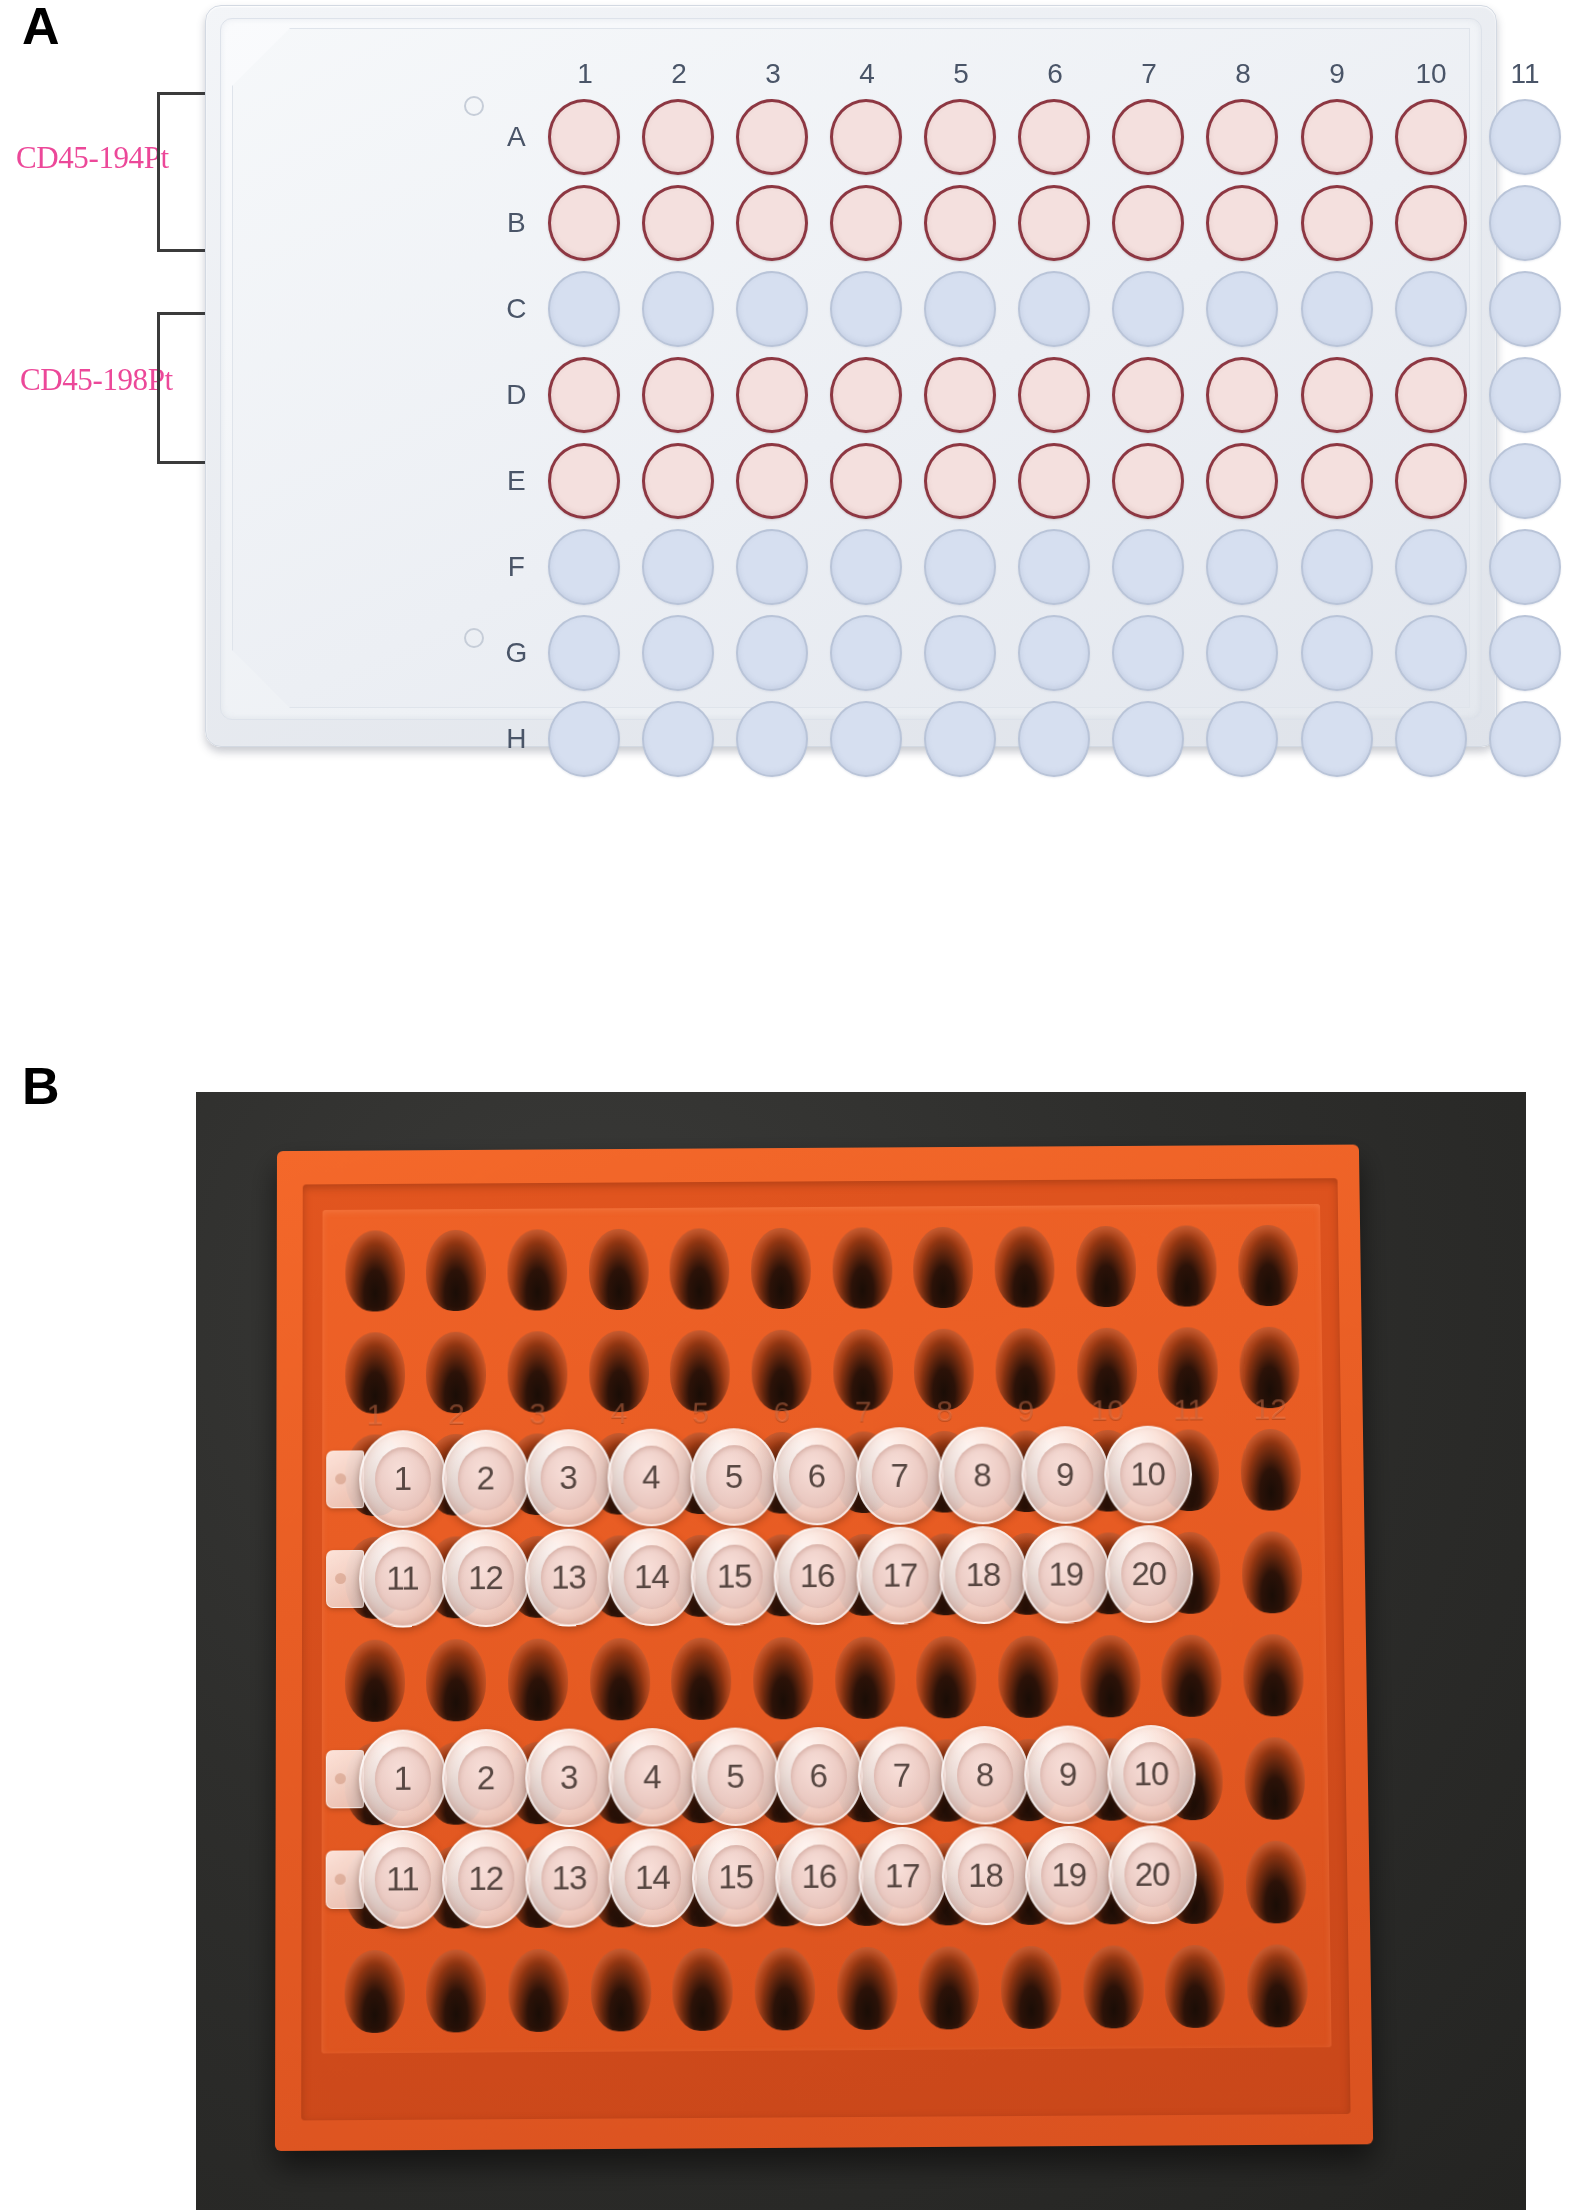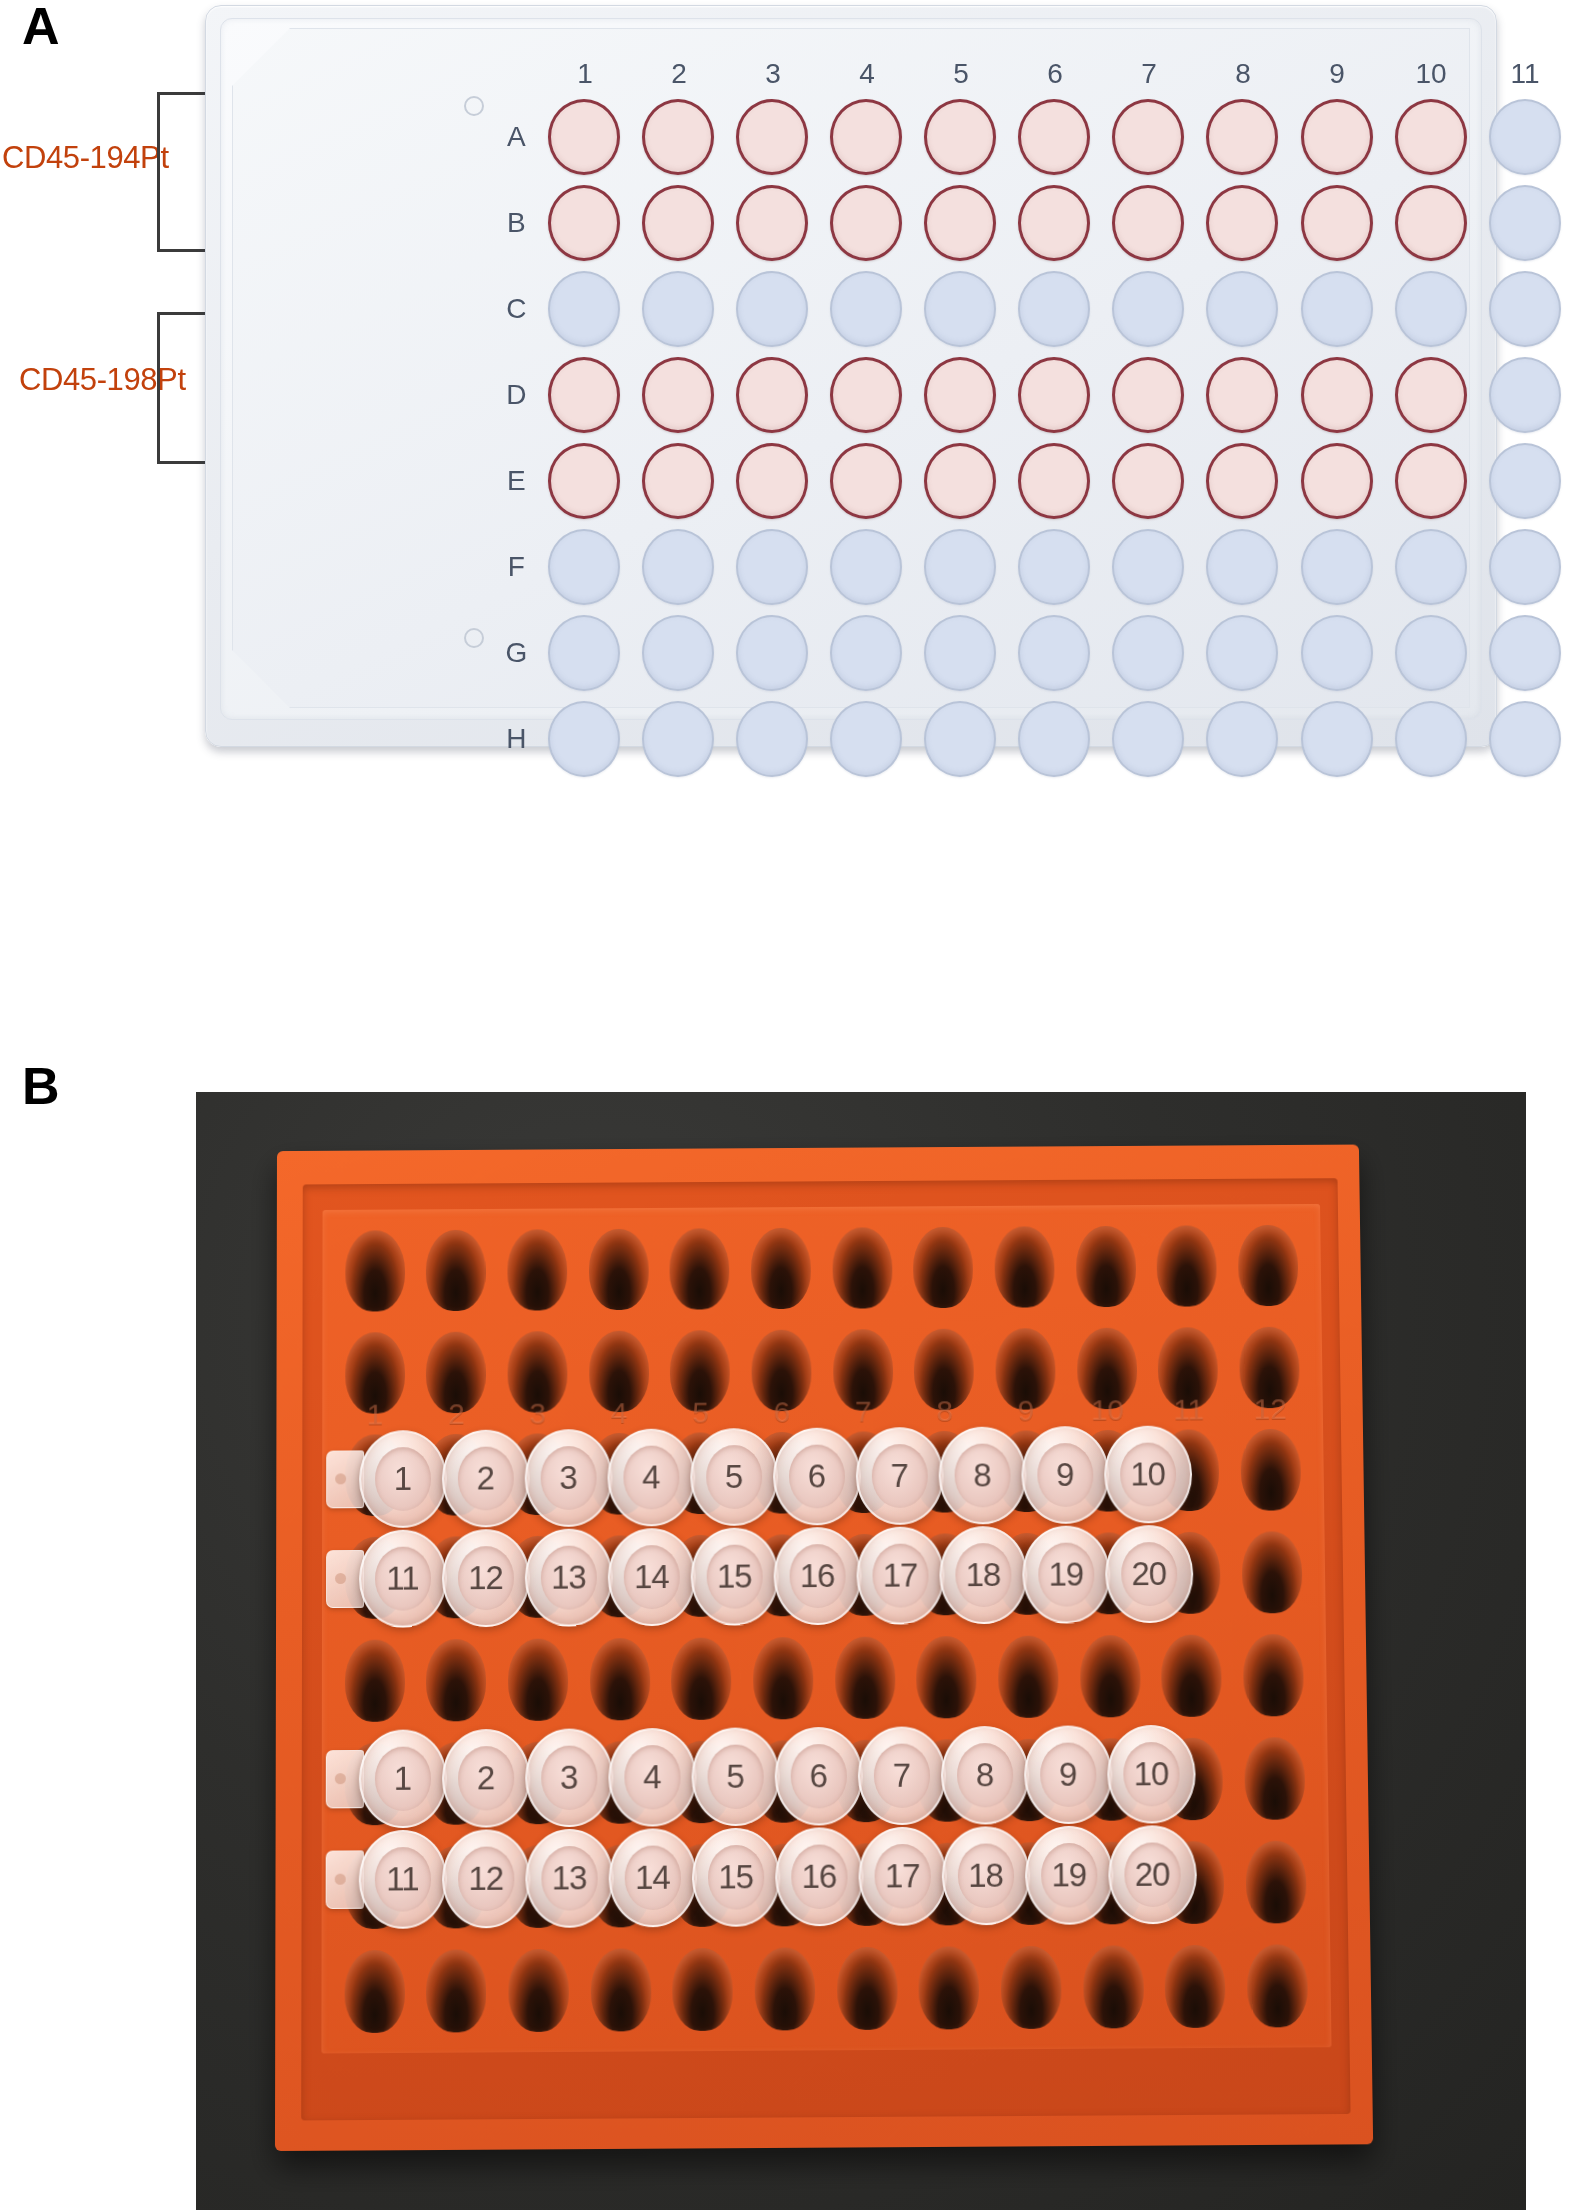--- a/index.html
+++ b/index.html
@@ -29,27 +29,28 @@
     font-family: "Liberation Sans", sans-serif;
     line-height: 1;
   }
   #panel-a-letter { left: 22px; top: 0px; }
   #panel-b-letter { left: 22px; top: 1120px; }
 
   
   .bracket-label {
     position: absolute;
     font-size: 31px;
-    color: #c2410c;
+    color: #ec4899;
     white-space: nowrap;
-    font-family: Liberation Sans, sans-serif;
+    font-family: Liberation Serif, serif;
     letter-spacing: -0.4px;
+    margin-left: 14px;
   }
   #label-194 { left: 2px; top: 140px; }
-  #label-198 { left: 19px; top: 362px; }
+  #label-198 { left: 6px; top: 362px; }
 
   
   .bracket {
     position: absolute;
     border: 3px solid #3b3b3b;
     border-right: none;
     box-sizing: border-box;
   }
   #bracket-194 { left: 157px; top: 92px;  width: 62px; height: 160px; }
   #bracket-198 { left: 157px; top: 312px; width: 62px; height: 152px; }

